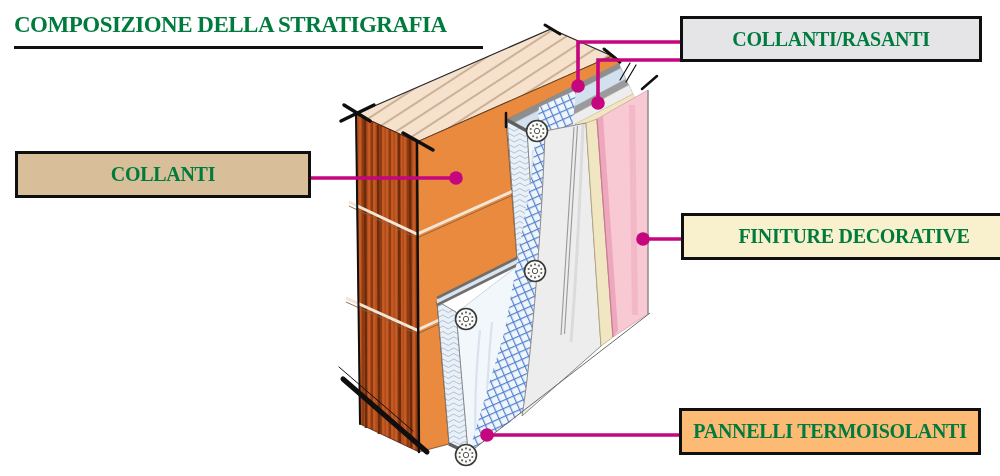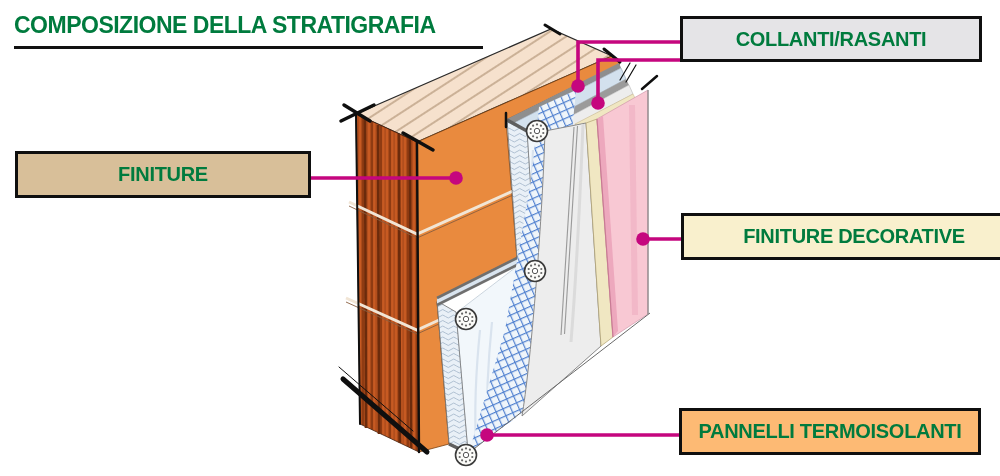--- a/index.html
+++ b/index.html
@@ -1,18 +1,18 @@
 <!DOCTYPE html>
 <html><head>
 <meta charset="utf-8">
 <style>
   html,body{margin:0;padding:0;background:#ffffff;}
   .stage{
     position:relative;width:1000px;height:476px;background:#ffffff;overflow:hidden;
-    font-family:Liberation Sans, sans-serif;
+    font-family:Liberation Serif, serif;
   }
   .stage svg{position:absolute;left:0;top:0;z-index:1;}
   .page-title{
     position:absolute;left:14px;top:12px;z-index:2;
     font-size:23px;font-weight:bold;color:#007B3E;letter-spacing:-0.5px;white-space:nowrap;
   }
   .title-rule{position:absolute;left:14px;top:46px;width:469px;height:3px;background:#111;z-index:2;}
   .label-box{
     position:absolute;z-index:3;border:3px solid #0f0f0f;
     display:flex;align-items:center;justify-content:center;
@@ -172,21 +172,21 @@
       <circle cx="456" cy="178" r="6.8"></circle>
       <circle cx="643" cy="239" r="6.8"></circle>
       <circle cx="487" cy="435" r="6.8"></circle>
     </g>
   </svg>
 
   <div class="label-box" id="box-collanti">
     <span>COLLANTI/RASANTI</span>
   </div>
   <div class="label-box" id="box-supporti">
-    <span>FINITURE</span>
+    <span>COLLANTI</span>
   </div>
   <div class="label-box" id="box-finiture">
     <span>FINITURE DECORATIVE</span>
   </div>
   <div class="label-box" id="box-pannelli">
     <span>PANNELLI TERMOISOLANTI</span>
   </div>
 
 </div>
 

